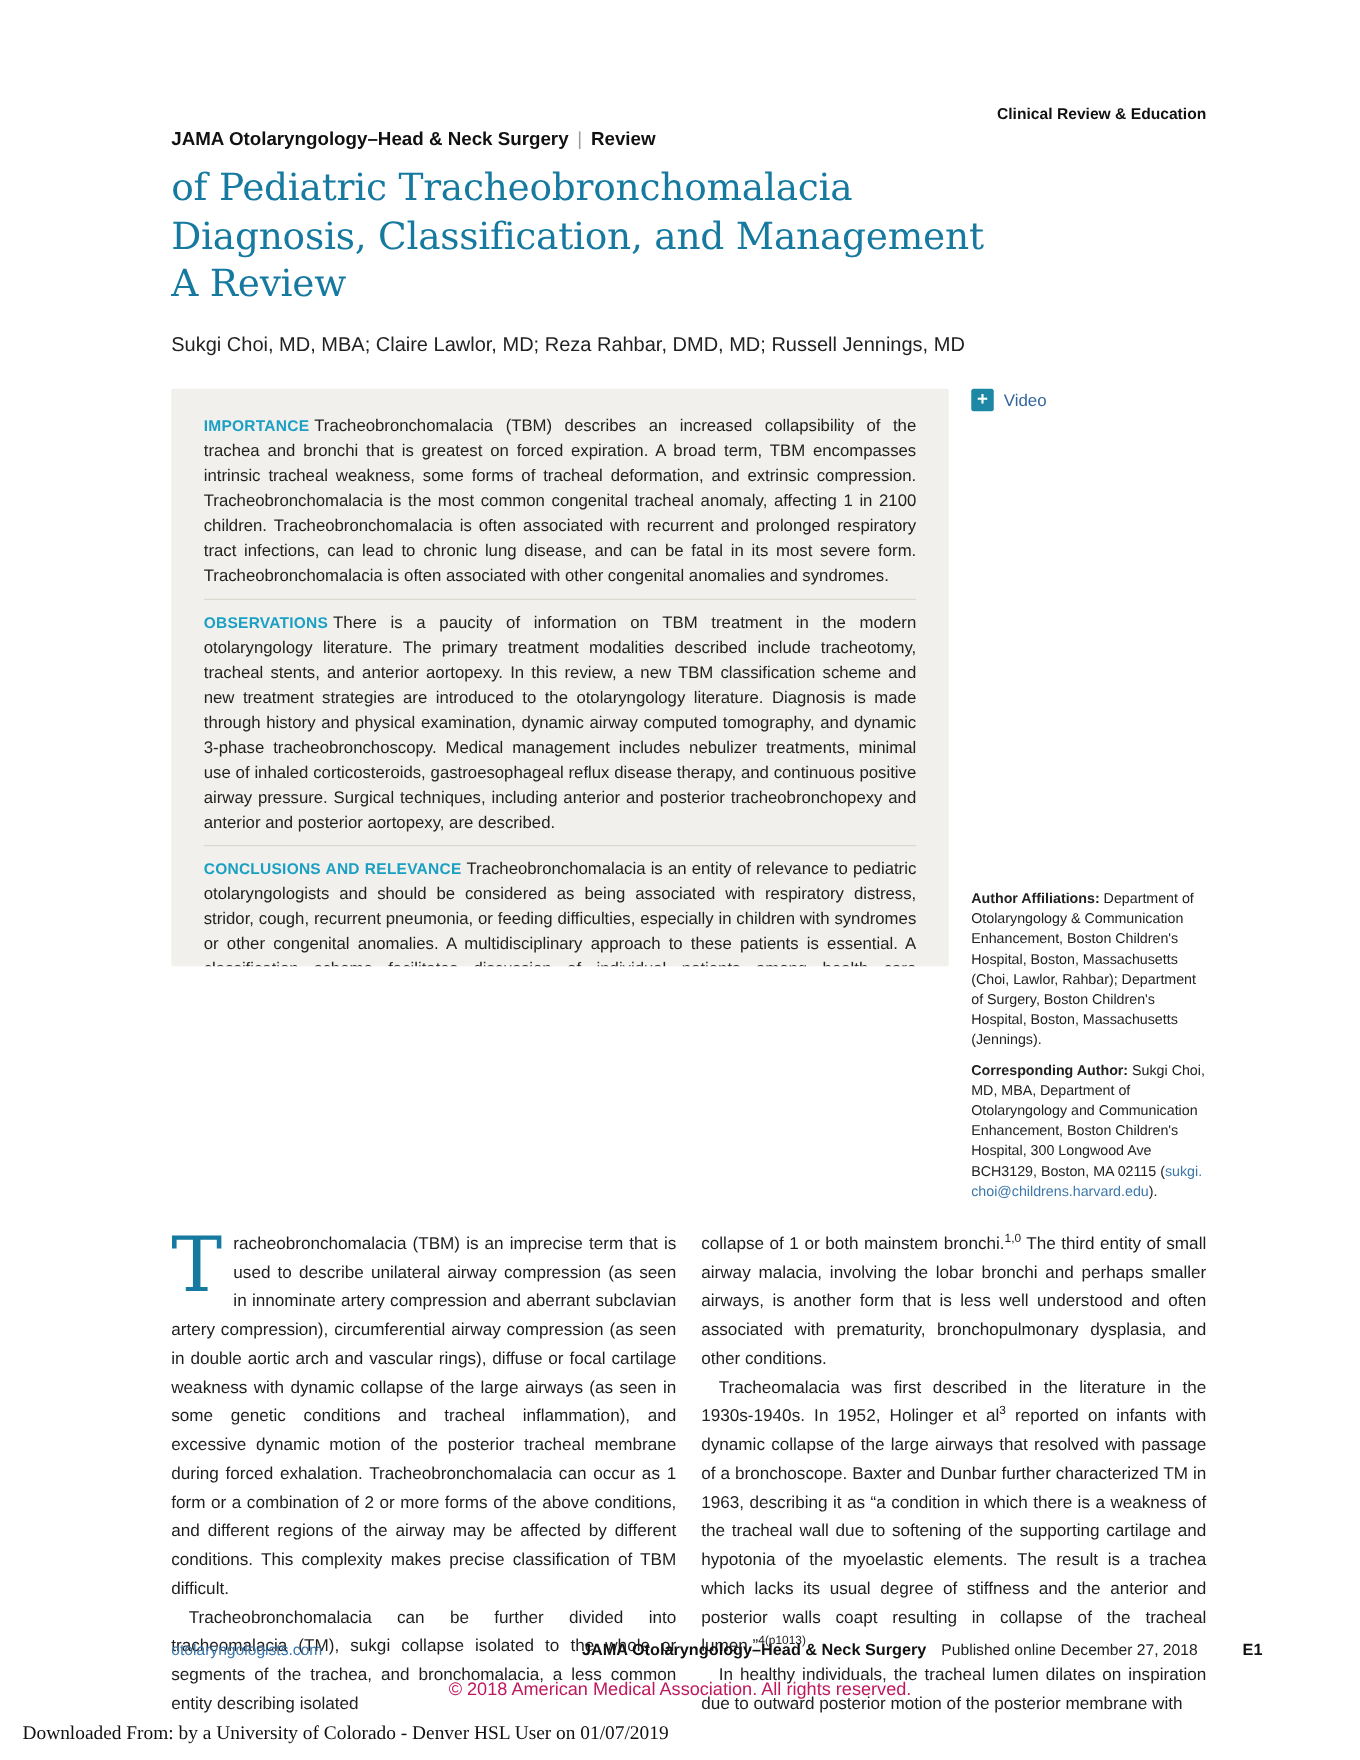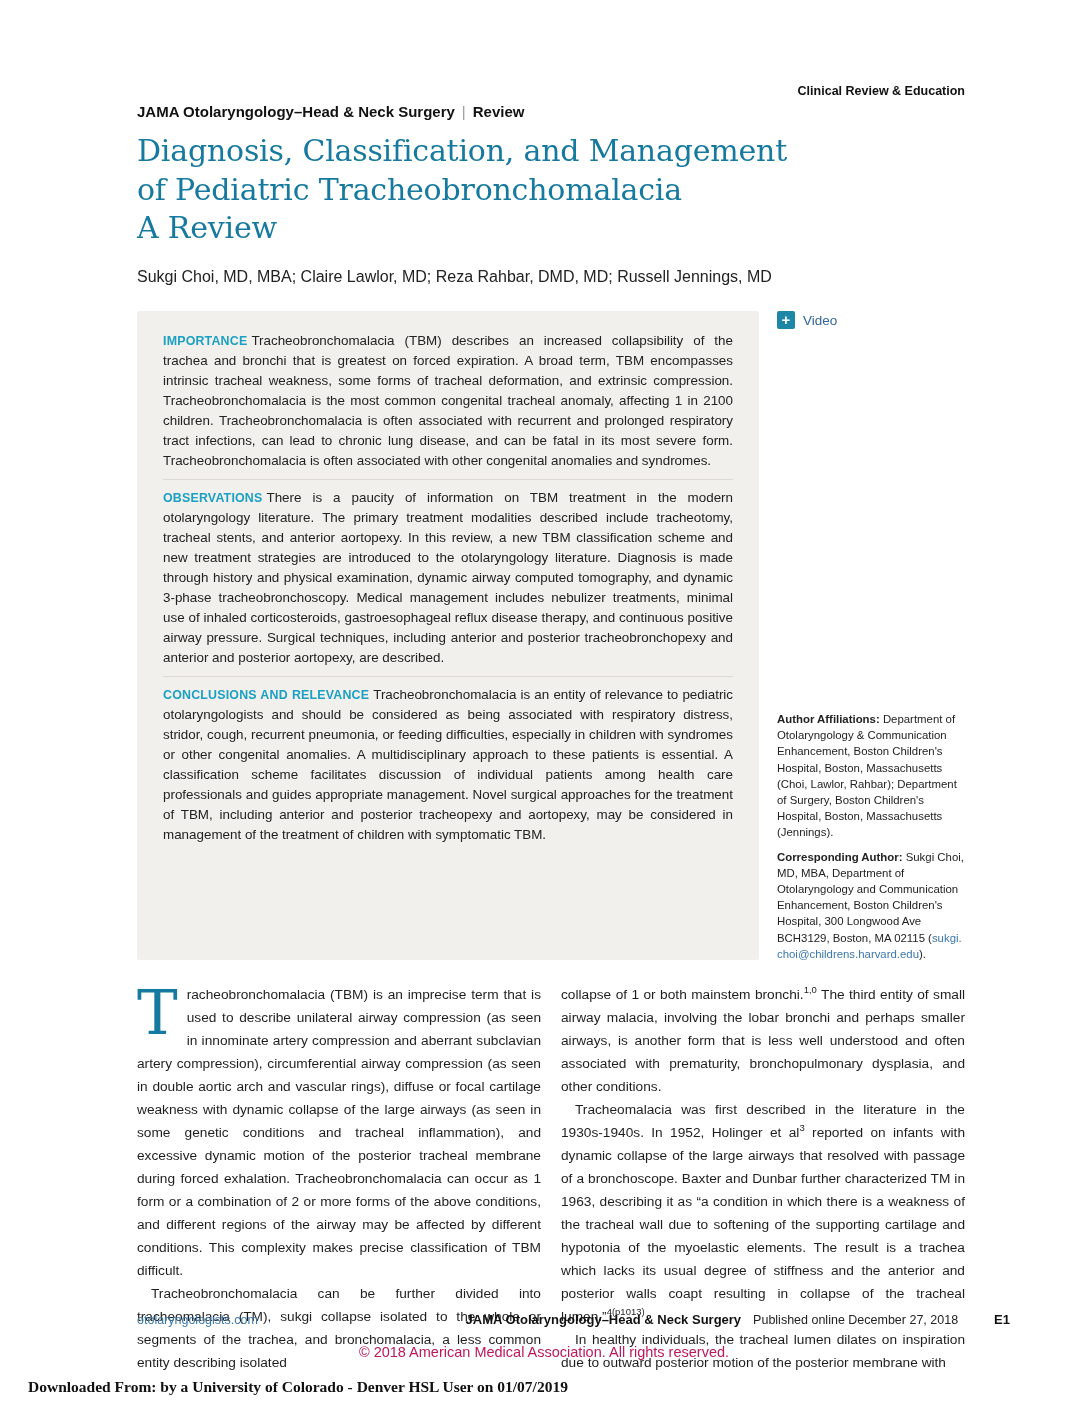--- a/index.html
+++ b/index.html
@@ -25,21 +25,21 @@
   .title { top:132px; left:137px; width:700px;
     font-family:"DejaVu Serif", serif; font-weight:400;
     font-size:30px; line-height:38.5px; color:#16799f; letter-spacing:-0.2px; }
 
   
   .authors { top:268px; left:137px; font-size:16px; color:#222; }
 
   
   .abstract-row { top:311px; left:137px; width:828px; }
   .abstract-box {
-    position:absolute; left:0; top:0; width:622px; height:649px;
+    position:absolute; left:0; top:0; width:622px; height:462px;
     background:#f1f0ec; border-radius:2px; padding:20px 26px 12px 26px;
     overflow:hidden;
   }
   .abs-section { font-size:13.4px; line-height:20px; color:#222; text-align:justify; }
   .abs-label { font-weight:700; color:#1ba0c4; font-size:12.4px; letter-spacing:0.2px; padding-right:4px; }
   .abs-divider { border:0; border-top:1px solid #dbd9d2; margin:8px 0; }
   .citation { margin-top:8px; font-size:13px; line-height:19px; color:#222; }
   .citation .jrnl { font-style:italic; }
   .doi-link, .site-link, .email-link { color:#3c77ab; text-decoration:none; }
 
@@ -72,36 +72,36 @@
   .footer-row { top:1312px; left:137px; right:78px; display:flex; align-items:baseline; }
   .site-link { font-size:12.5px; }
   .footer-right { margin-left:auto; display:flex; align-items:baseline; }
   .footer-journal { font-weight:700; font-size:13px; color:#111; }
   .footer-published { font-size:12.5px; color:#222; margin-left:12px; }
   .page-number { font-weight:700; font-size:13px; color:#111; margin-left:36px; }
 
   .copyright { top:1344px; left:0; width:100%; text-align:center; font-size:14.5px; color:#be185d; }
 
   .downloaded {
-    top:1378px; left:28px;
-    font-family:"Liberation Serif", serif; font-weight:700; font-size:15.5px; color:#111;
+    top:1378px; left:18px;
+    font-family:"Liberation Serif", serif; font-weight:400; font-size:15.5px; color:#111;
   }
 </style>
 </head>
 <body>
 
 <div class="abs eyebrow">Clinical Review &amp; Education</div>
 
 <div class="abs masthead">
   <span>JAMA Otolaryngology–Head &amp; Neck Surgery</span><span class="pipe">|</span><span>Review</span>
 </div>
 
 <div class="abs title">
+  <div>of Pediatric Tracheobronchomalacia</div>
   <div>Diagnosis, Classification, and Management</div>
-  <div>of Pediatric Tracheobronchomalacia</div>
   <div>A Review</div>
 </div>
 
 <div class="abs authors">Sukgi Choi, MD, MBA; Claire Lawlor, MD; Reza Rahbar, DMD, MD; Russell Jennings, MD</div>
 
 <div class="abs abstract-row">
   <div class="abstract-box">
     <p class="abs-section">
       <span class="abs-label">IMPORTANCE</span><span>Tracheobronchomalacia (TBM) describes an increased collapsibility of the trachea and bronchi that is greatest on forced expiration. A broad term, TBM encompasses intrinsic tracheal weakness, some forms of tracheal deformation, and extrinsic compression. Tracheobronchomalacia is the most common congenital tracheal anomaly, affecting 1 in 2100 children. Tracheobronchomalacia is often associated with recurrent and prolonged respiratory tract infections, can lead to chronic lung disease, and can be fatal in its most severe form. Tracheobronchomalacia is often associated with other congenital anomalies and syndromes.</span>
     </p>

